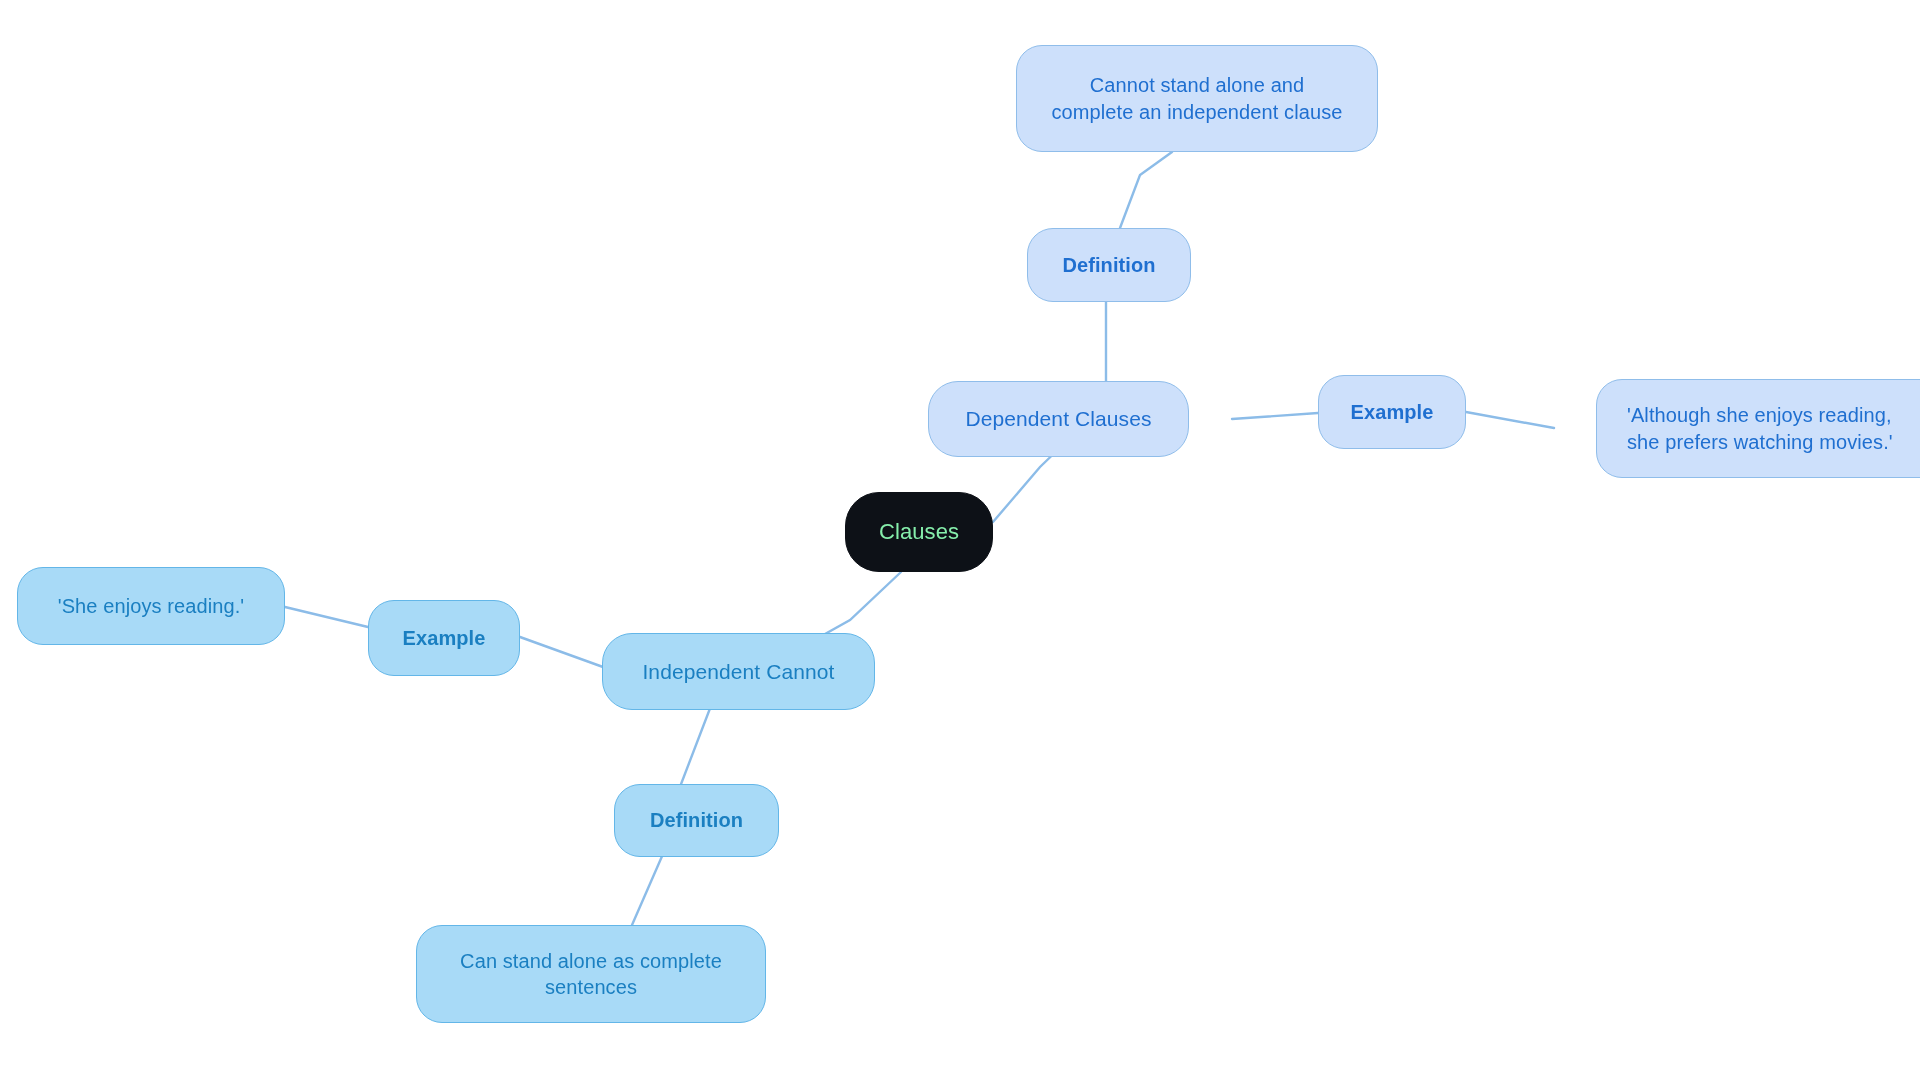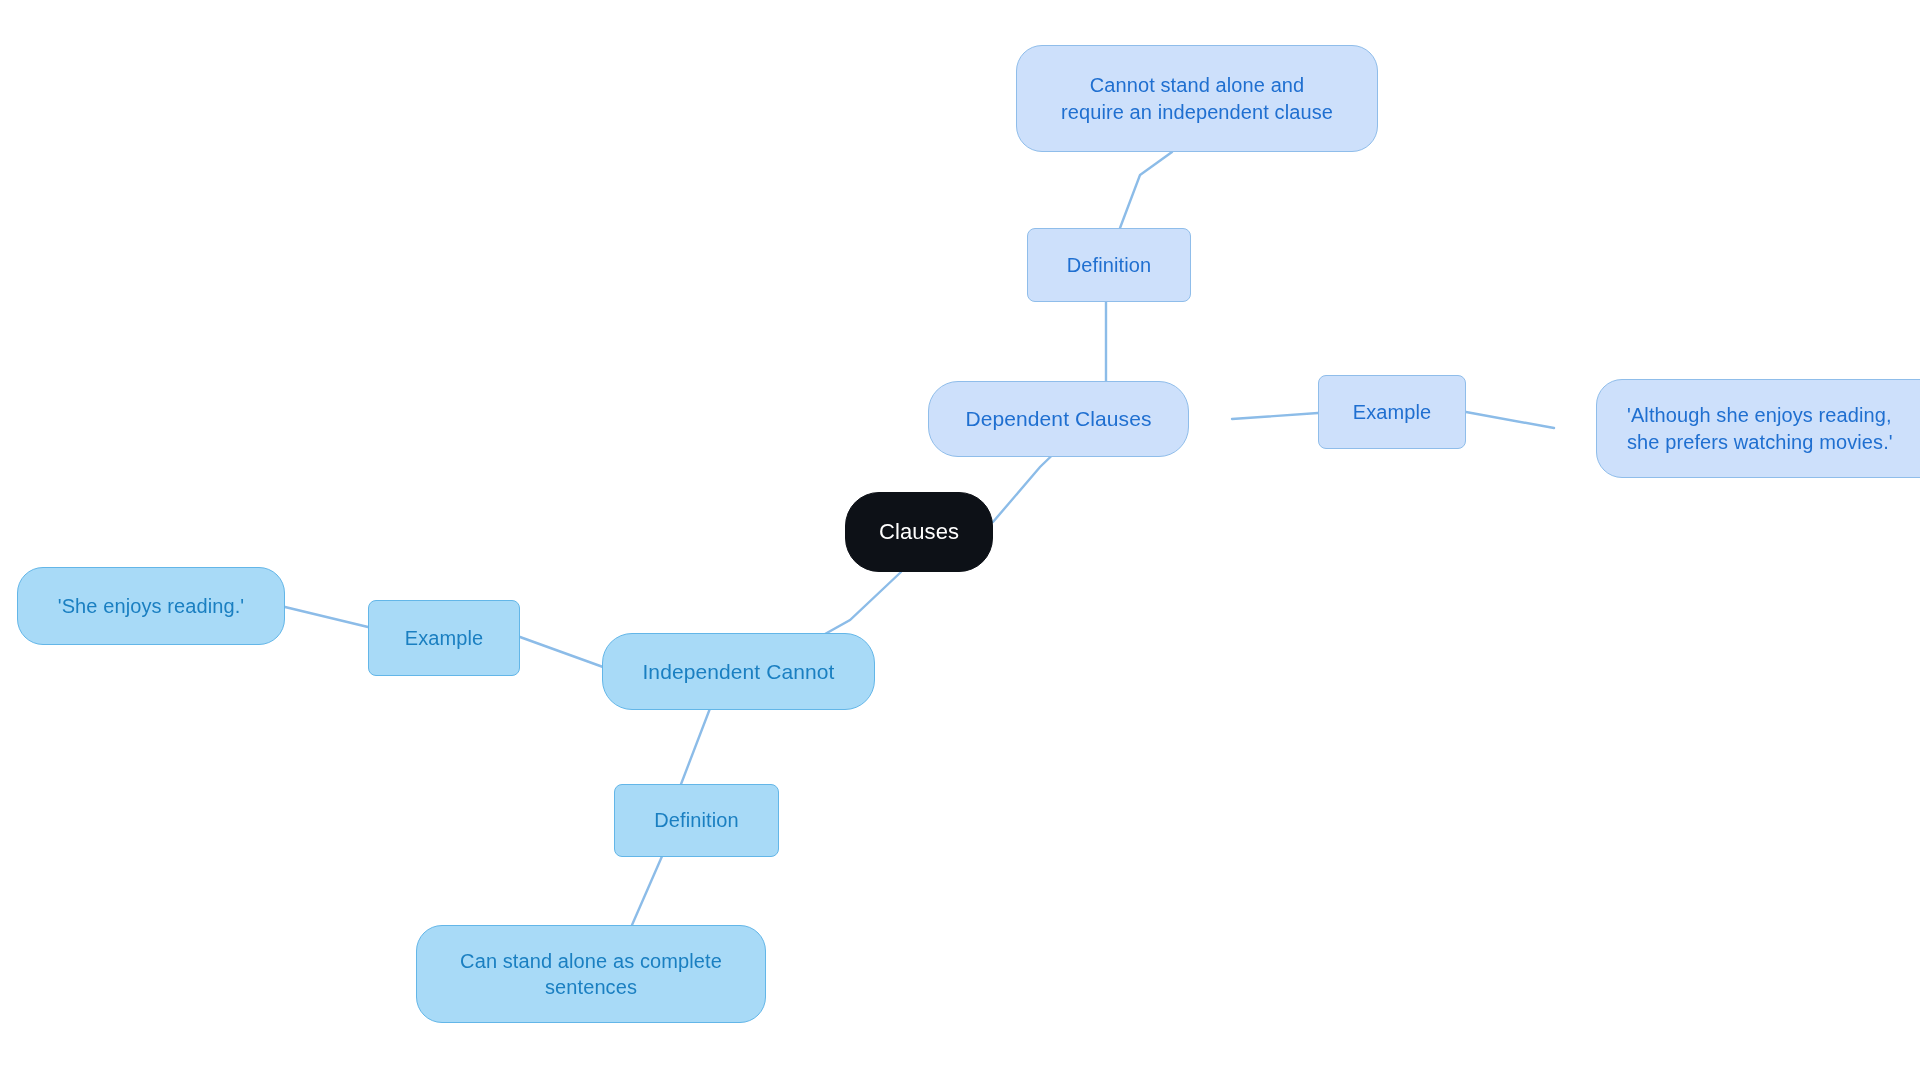--- a/index.html
+++ b/index.html
@@ -38,36 +38,36 @@
     border-radius: 28px;
     border-style: solid;
     border-width: 1.5px;
     line-height: 1.32;
     white-space: pre-line;
     letter-spacing: 0.1px;
   }
   .node.root {
     background: #0d1117;
     border-color: #0d1117;
-    color: #ffffff;
+    color: #86efac;
     font-size: 22px;
     border-radius: 34px;
   }
   .node.branch-dep {
     background: #cde0fb;
     border-color: #8fbdea;
     color: #1f6fd0;
   }
   .node.branch-ind {
     background: #a8daf7;
     border-color: #63b6e8;
     color: #1a7fc1;
   }
   .node.lvl1 { font-size: 21px; border-radius: 30px; }
-  .node.lvl2 { font-size: 20px; border-radius: 8px; }
+  .node.lvl2 { font-size: 20px; border-radius: 26px; font-weight: bold; }
   .node.lvl3 { font-size: 20px; border-radius: 26px; }
   .node.leftalign { justify-content: flex-start; text-align: left; padding-left: 30px; margin-left: 48px; }
 </style>
 </head>
 <body>
 
 <div id="mindmap">
 
   <svg id="edge-layer" viewBox="0 0 1920 1083" xmlns="http://www.w3.org/2000/svg">
     <g fill="none" stroke="#8cbce8" stroke-width="2.4" stroke-linecap="round">
@@ -91,21 +91,21 @@
   <div class="node branch-dep lvl1" style="left:928px; top:381px; width:261px; height:76px;">
     <span>Dependent Clauses</span>
   </div>
 
   <div class="node branch-dep lvl2" style="left:1027px; top:228px; width:164px; height:74px;">
     <span>Definition</span>
   </div>
 
   <div class="node branch-dep lvl3" style="left:1016px; top:45px; width:362px; height:107px;">
     <span>Cannot stand alone and
-require an independent clause</span>
+complete an independent clause</span>
   </div>
 
   <div class="node branch-dep lvl2" style="left:1318px; top:375px; width:148px; height:74px;">
     <span>Example</span>
   </div>
 
   <div class="node branch-dep lvl3 leftalign" style="left:1548px; top:379px; width:353px; height:99px;">
     <span>'Although she enjoys reading,
 she prefers watching movies.'</span>
   </div>

